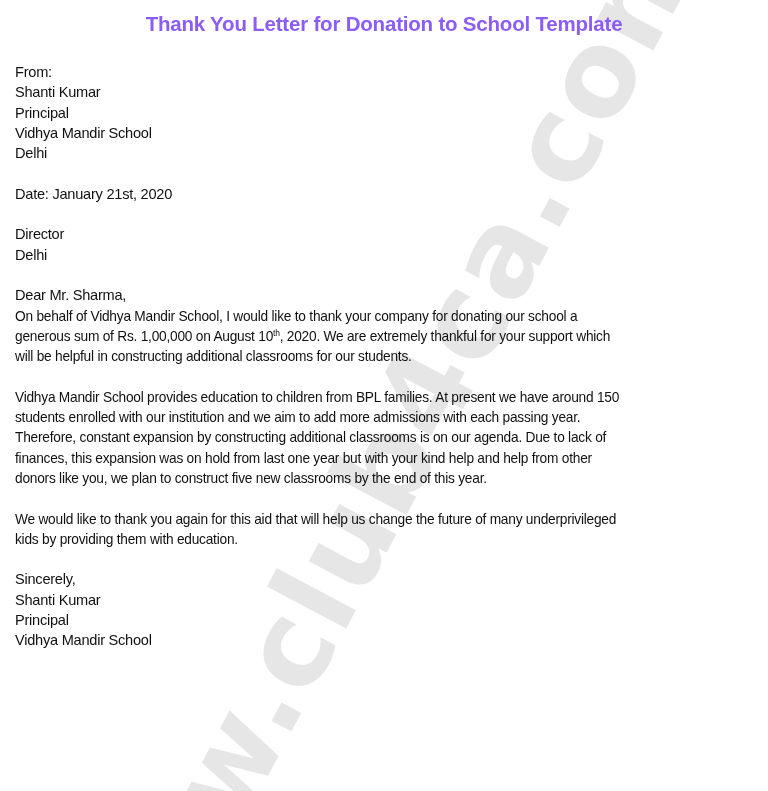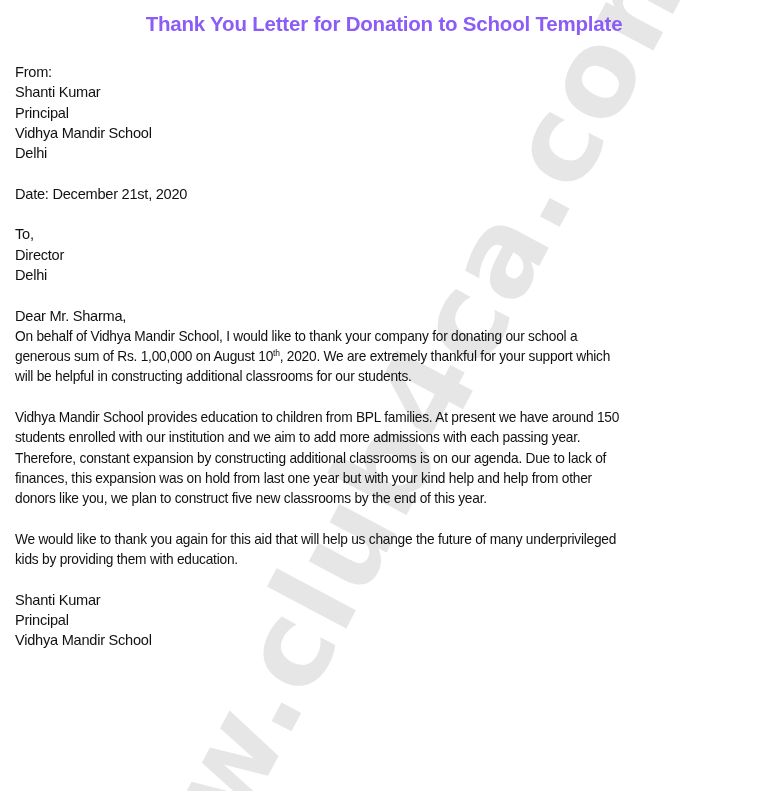--- a/index.html
+++ b/index.html
@@ -70,24 +70,23 @@
 
 <div class="letter">
   <div>
     <div class="line">From:</div>
     <div class="line">Shanti Kumar</div>
     <div class="line">Principal</div>
     <div class="line">Vidhya Mandir School</div>
     <div class="line">Delhi</div>
   </div>
   <div class="blank"></div>
-  <div class="line">Date: December 21st, 2020</div>
+  <div class="line">Date: January 21st, 2020</div>
   <div class="blank"></div>
   <div>
-    <div class="line">To,</div>
     <div class="line">Director</div>
     <div class="line">Delhi</div>
   </div>
   <div class="blank"></div>
   <div class="line">Dear Mr. Sharma,</div>
   <div>
     <div class="line para-line">On behalf of Vidhya Mandir School, I would like to thank your company for donating our school a</div>
     <div class="line para-line"><span>generous sum of Rs. 1,00,000 on August 10</span><sup>th</sup><span>, 2020. We are extremely thankful for your support which</span></div>
     <div class="line para-line">will be helpful in constructing additional classrooms for our students.</div>
   </div>
@@ -99,17 +98,18 @@
     <div class="line para-line">finances, this expansion was on hold from last one year but with your kind help and help from other</div>
     <div class="line para-line">donors like you, we plan to construct five new classrooms by the end of this year.</div>
   </div>
   <div class="blank"></div>
   <div>
     <div class="line para-line">We would like to thank you again for this aid that will help us change the future of many underprivileged</div>
     <div class="line para-line">kids by providing them with education.</div>
   </div>
   <div class="blank"></div>
   <div>
+    <div class="line">Sincerely,</div>
     <div class="line">Shanti Kumar</div>
     <div class="line">Principal</div>
     <div class="line">Vidhya Mandir School</div>
   </div>
 </div>
 
 </body></html>

